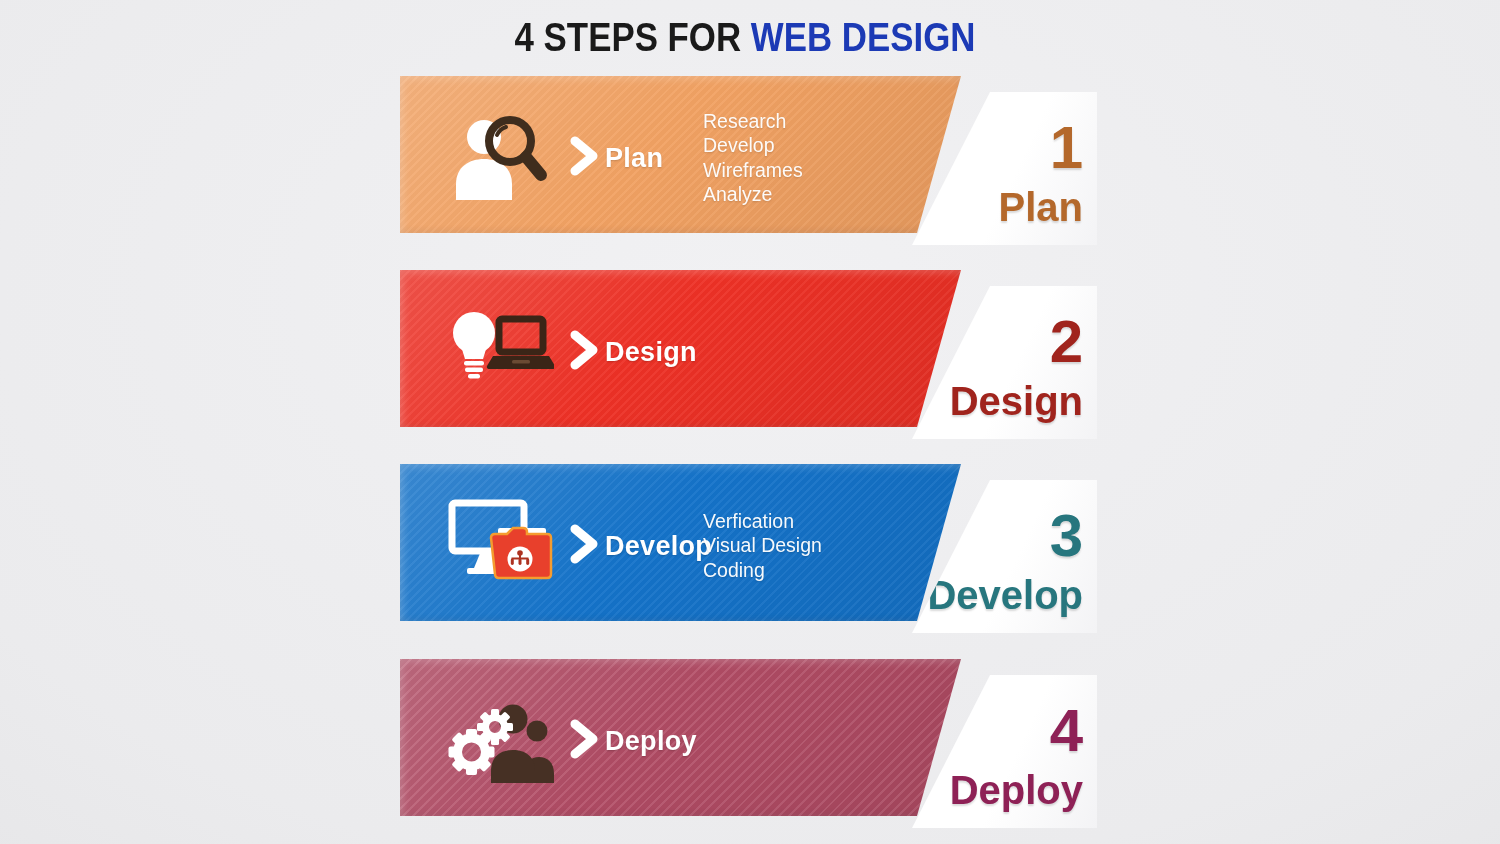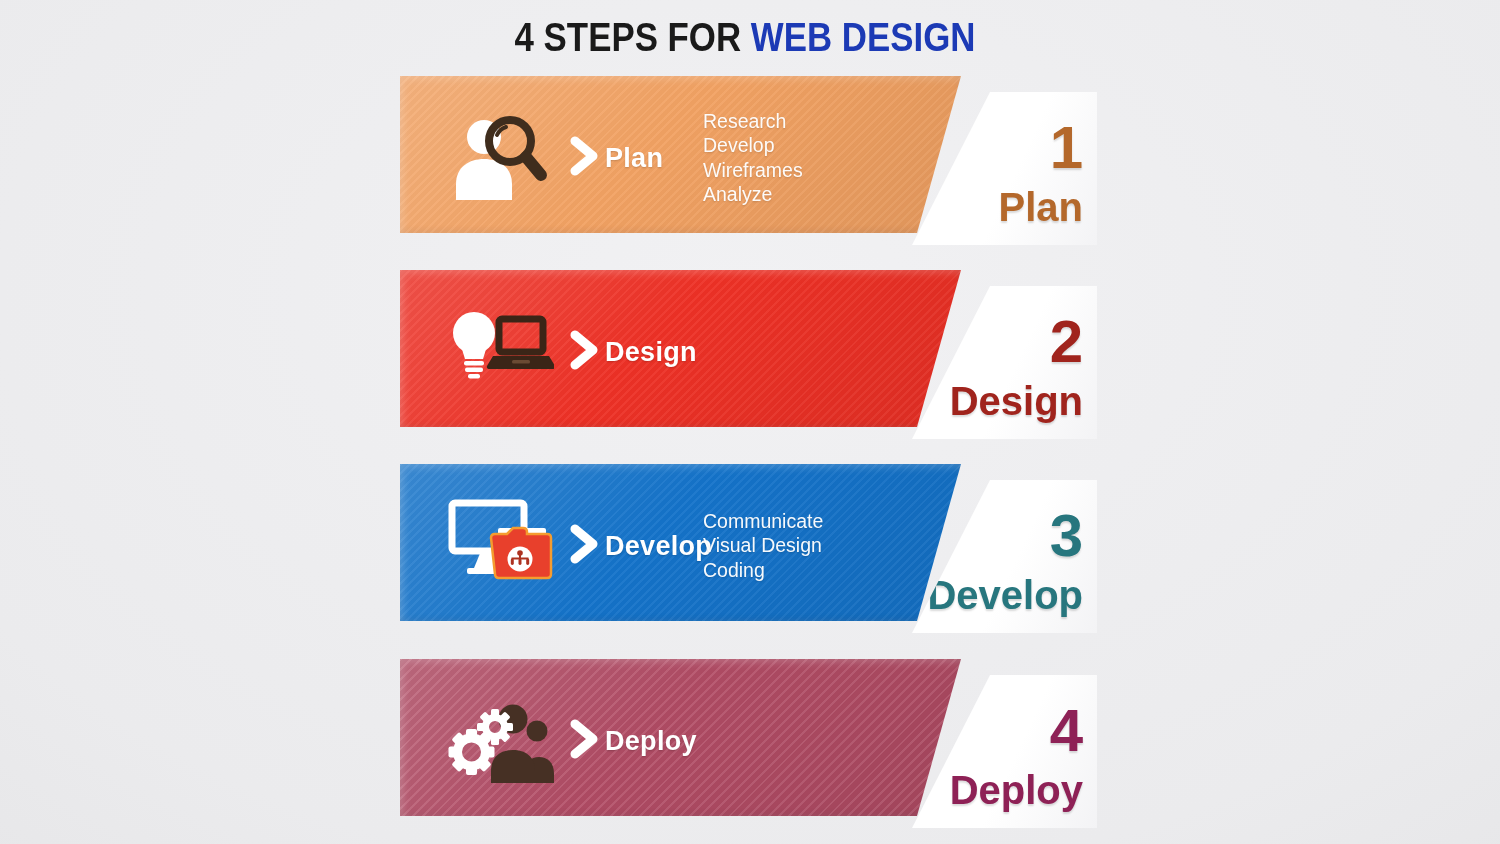--- a/index.html
+++ b/index.html
@@ -162,21 +162,21 @@
           </g>
         </svg>
       </span>
       <span class="chev">
         <svg width="28" height="40" viewBox="0 0 28 40">
           <polyline points="5,5 23,20 5,35" stroke="#FFFFFF" stroke-width="9" fill="none" stroke-linecap="round" stroke-linejoin="round"></polyline>
         </svg>
       </span>
       <span class="step-name">Develop</span>
       <ul class="list">
-        <li>Communicate</li>
+        <li>Verfication</li>
         <li>Visual Design</li>
         <li>Coding</li>
       </ul>
     </div>
   </div>
 
   <div class="step step4">
     <div class="tab">
       <div class="num" style="color: rgb(142, 33, 86);">4</div>
       <div class="tab-label" style="color: rgb(142, 33, 86);">Deploy</div>

